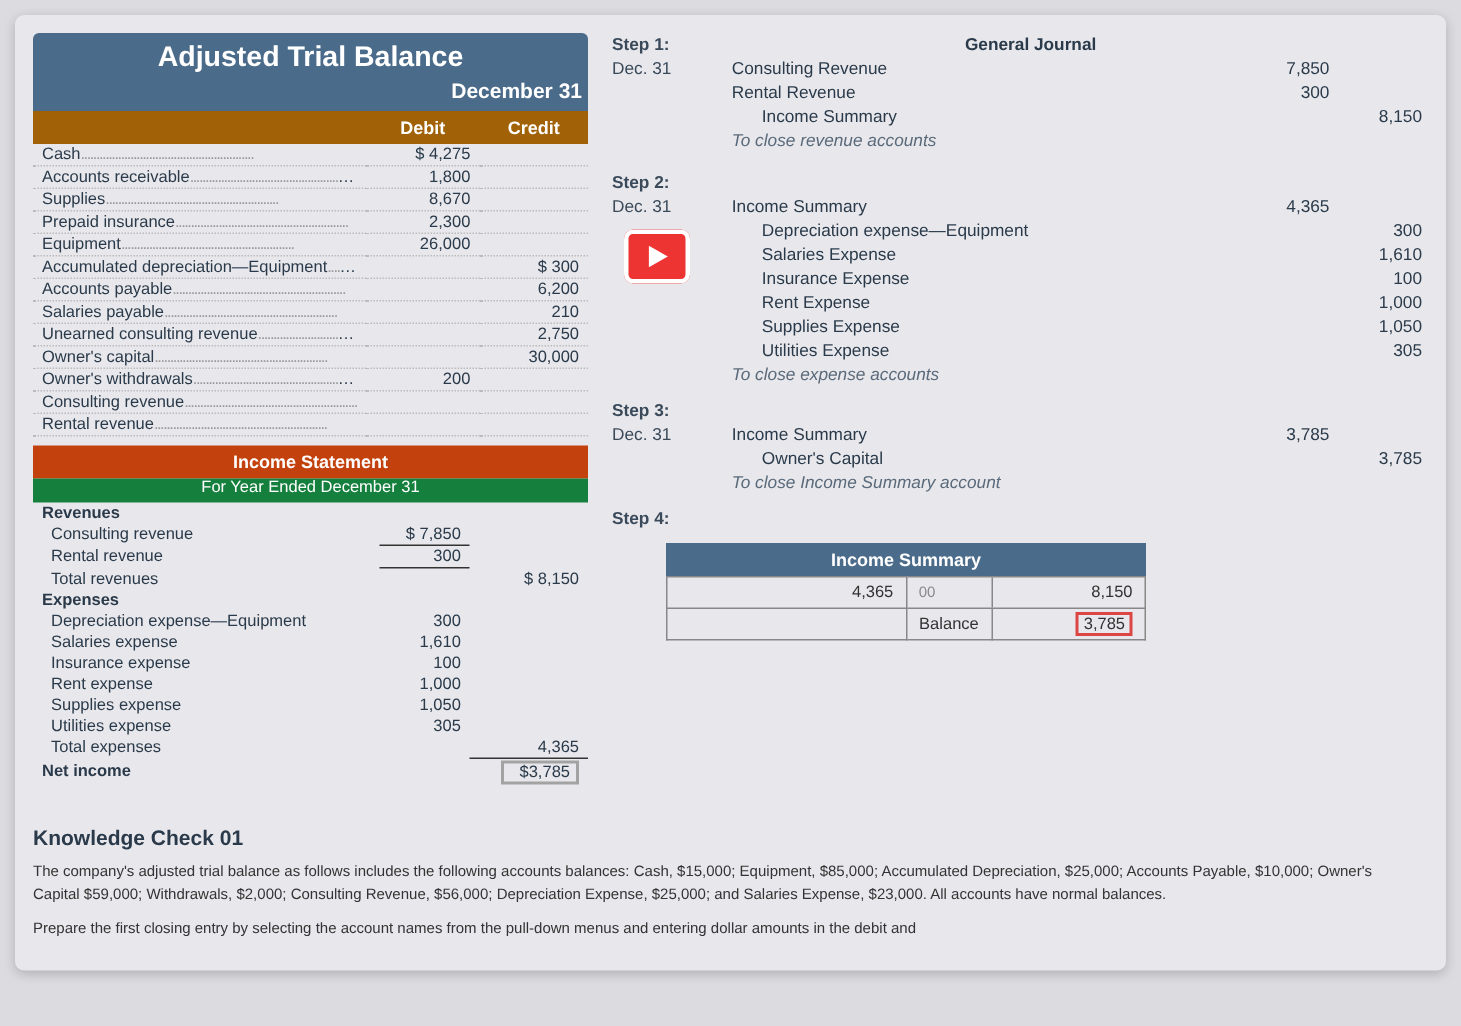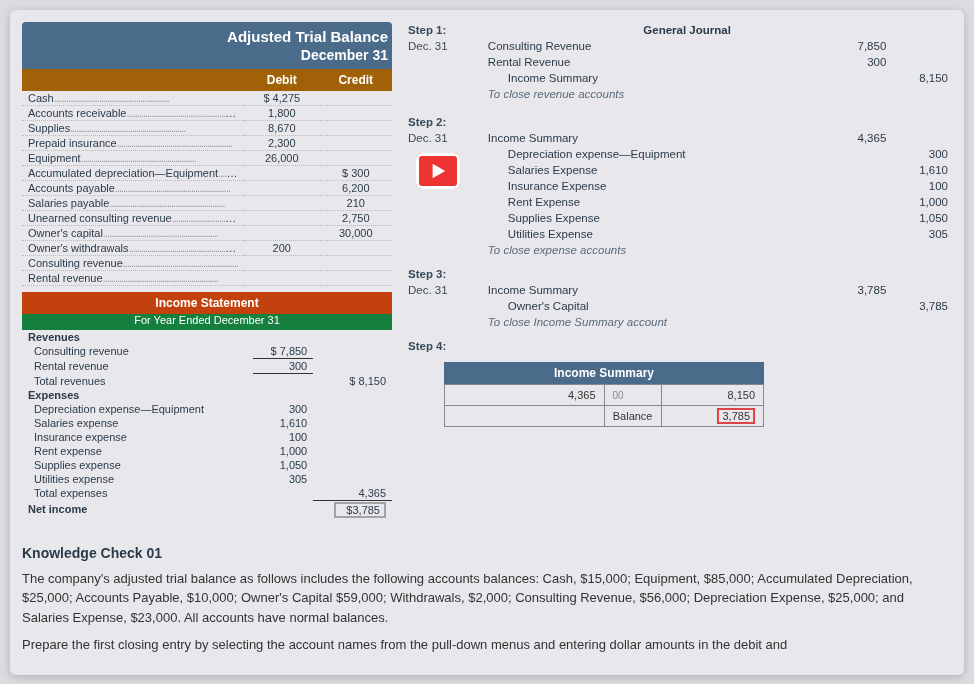--- a/index.html
+++ b/index.html
@@ -1,27 +1,27 @@
 <!DOCTYPE html>
 <html><head>
 <meta charset="utf-8">
 <style>
 body { font-family: Arial, sans-serif; font-size: 12px; background: #dcdce0; margin: 0; padding: 10px; color: #333; }
 .page { background: #e8e8ec; border-radius: 6px; padding: 12px; box-shadow: 0 2px 8px rgba(0,0,0,.2); max-width: 940px; }
 .top { display: flex; gap: 12px; align-items: flex-start; }
 .left { flex: 0 0 370px; }
 .right { flex: 1; }
 .panel-head { background: #4a6b8a; color: #fff; text-align: center; font-weight: bold; padding: 6px 4px; border-radius: 4px 4px 0 0; }
-.panel-head .t1 { font-size: 15px; text-align: right; }
+.panel-head .t1 { font-size: 19px; }
 .panel-head .t2 { font-size: 14px; margin-top: 2px; text-align: right; }
 table { border-collapse: collapse; width: 100%; font-size: 11px; }
 .tb th { background: #a16207; color: #fff; font-size: 12px; padding: 4px 6px; }
 .tb td { padding: 1px 6px; border-bottom: 1px dotted #bbb; }
 .tb .acct { white-space: nowrap; overflow: hidden; text-overflow: ellipsis; max-width: 200px; color: #2a3a4a; }
-.tb .num { text-align: center; font-variant-numeric: tabular-nums; color: #2a3a4a; }
+.tb .num { text-align: right; font-variant-numeric: tabular-nums; color: #2a3a4a; }
 .inc-head { background: #c2410c; color: #fff; text-align: center; font-weight: bold; padding: 4px; font-size: 12px; }
 .inc-sub { background: #15803d; color: #fff; text-align: center; font-size: 11px; padding-bottom: 4px; }
 .inc td { padding: 1px 6px; color: #2a3a4a; }
 .inc .num { text-align: right; }
 .u { border-bottom: 1px solid #333; }
 .boxed { border: 2px solid #a3a3a3; display: inline-block; padding: 0 4px; min-width: 40px; text-align: right; }
 .play { width: 44px; height: 36px; background: #e33; border-radius: 6px; display: flex; align-items: center; justify-content: center; margin: 6px auto; box-shadow: 0 0 0 3px #fff inset; }
 .play svg { fill: #fff; }
 .gj td { padding: 2px 4px; color: #2a3a4a; font-size: 11.5px; }
 .gj .num { text-align: right; }
@@ -29,21 +29,21 @@
 .gj .date { color: #3a4a5a; }
 .gj .desc { font-style: italic; color: #5a6a7a; }
 .t-acct { margin-top: 8px; }
 .t-acct .hdr { background: #4a6b8a; color: #fff; font-weight: bold; text-align: center; padding: 4px; }
 .t-acct table { border: 1px solid #888; }
 .t-acct td { border: 1px solid #888; padding: 4px 8px; text-align: right; }
 .t-acct .bal-label { text-align: right; }
 .box-r { border: 2px solid #d44; padding: 0 3px; }
 .knowledge { margin-top: 26px; padding-right: 10px; }
 .knowledge h3 { font-size: 14px; color: #2a3a4a; margin-bottom: 8px; }
-.knowledge p { font-size: 13px; line-height: 1.5; color: #333; margin: 8px 0; }
+.knowledge p { font-size: 10px; line-height: 1.5; color: #333; margin: 8px 0; }
 .dots::after { content: "........................................................"; color: #999; letter-spacing: -1px; }
 </style>
 </head>
 <body>
 
 <div class="page">
 <div class="top">
 
 <div class="left">
 

